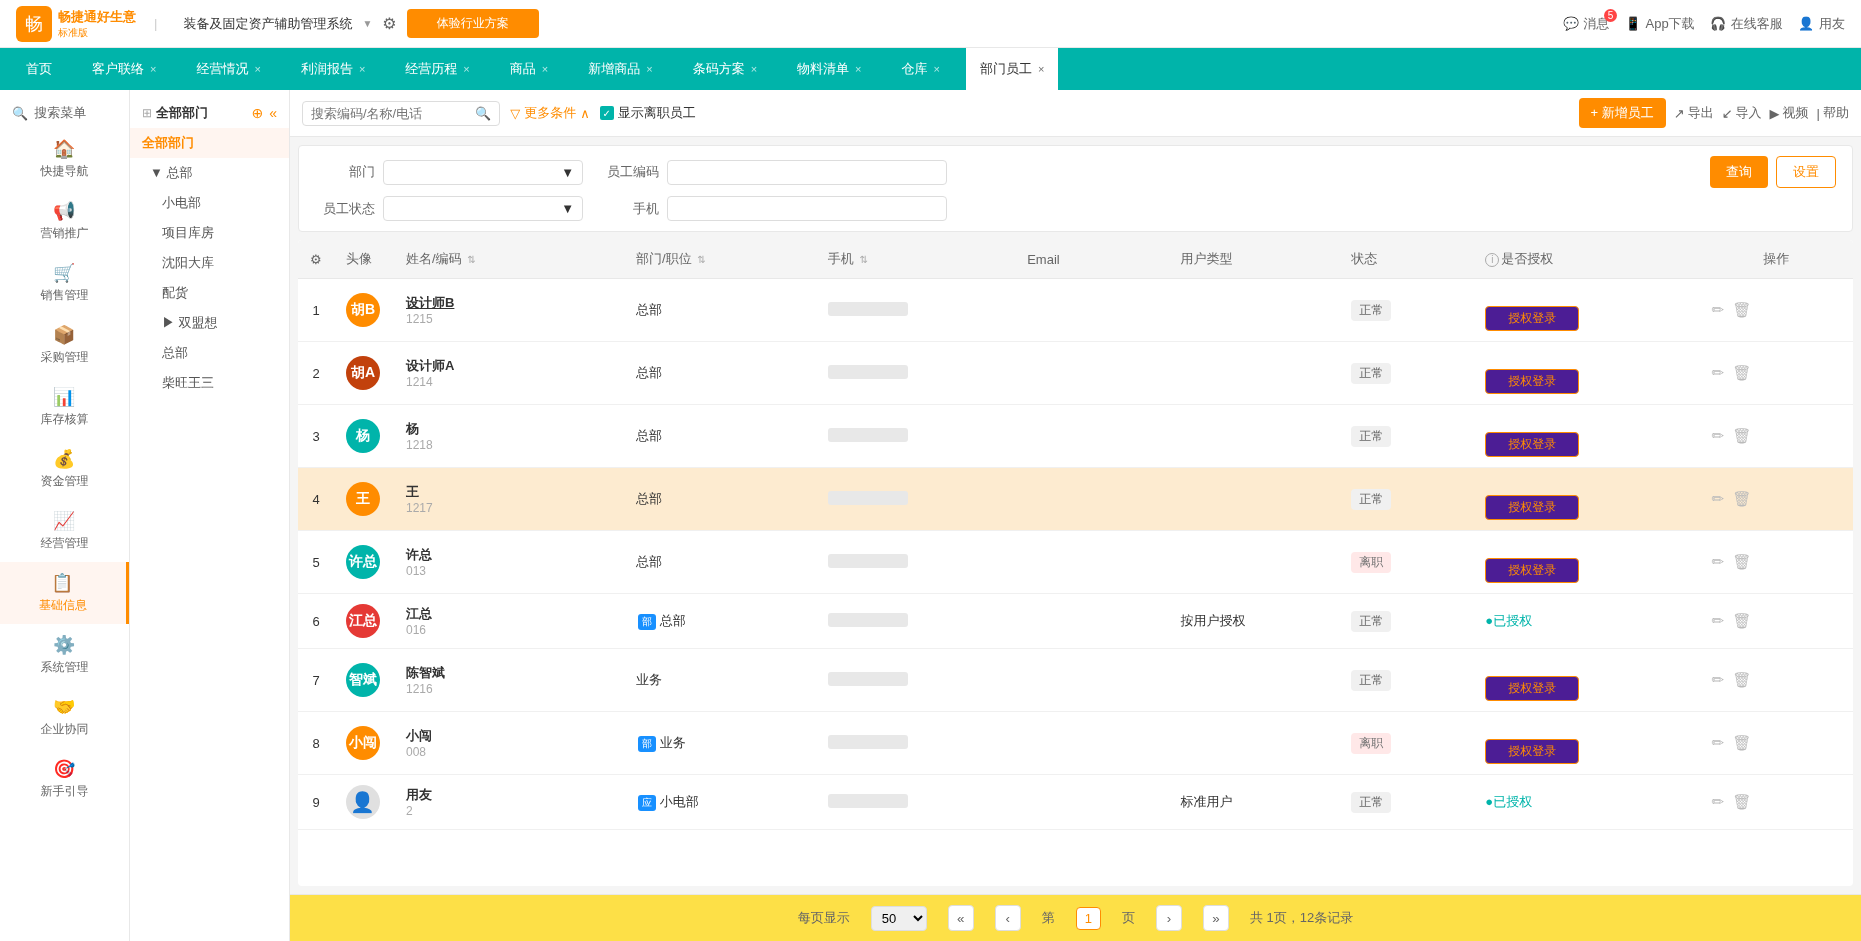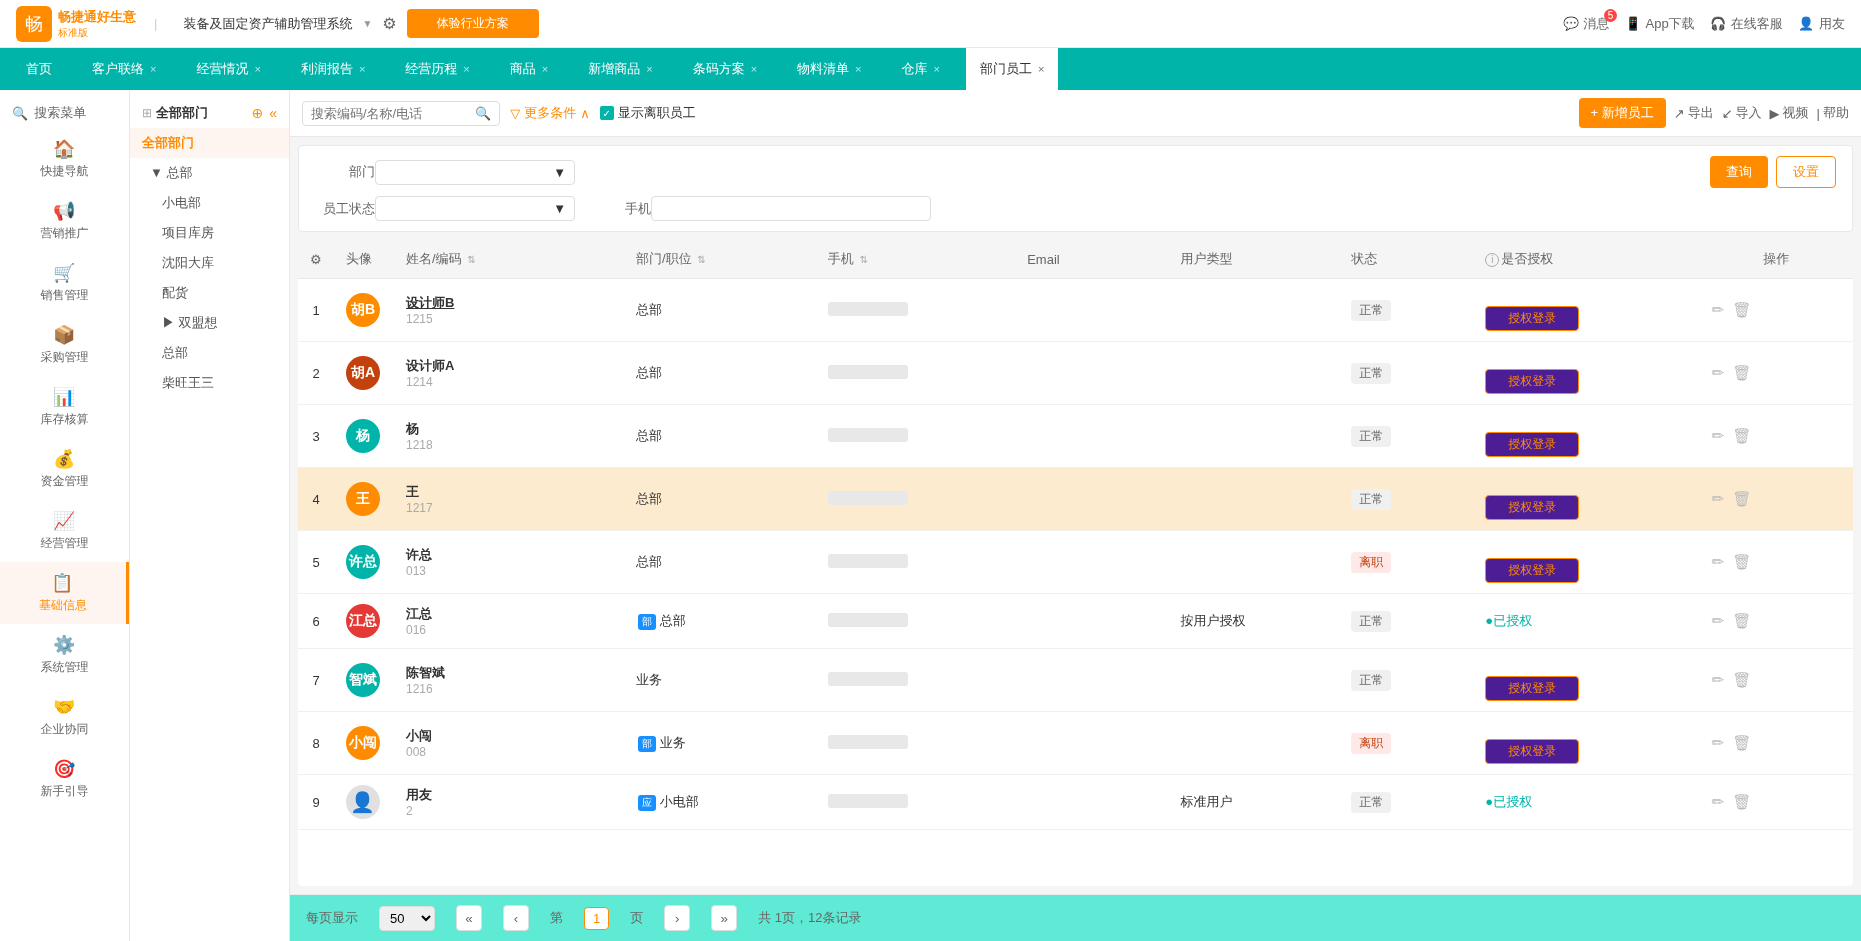--- a/index.html
+++ b/index.html
@@ -57,48 +57,48 @@
     .show-resigned { display: flex; align-items: center; gap: 4px; font-size: 13px; color: #333; cursor: pointer; }
     .checkbox-checked { width: 14px; height: 14px; background: #00b4aa; border-radius: 2px; display: flex; align-items: center; justify-content: center; color: #fff; font-size: 10px; }
     .search-bar-right { margin-left: auto; display: flex; gap: 8px; }
     .btn-add { background: #ff8c00; color: #fff; border: none; border-radius: 4px; padding: 6px 12px; cursor: pointer; font-size: 13px; display: flex; align-items: center; gap: 4px; }
     .btn-action { background: none; border: none; color: #666; cursor: pointer; font-size: 13px; display: flex; align-items: center; gap: 3px; }
 
     
     .filter-area { background: #fff; padding: 10px 16px; border: 1px solid #e8e8e8; margin: 8px; border-radius: 4px; }
     .filter-row { display: flex; align-items: center; gap: 16px; margin-bottom: 8px; }
     .filter-row:last-child { margin-bottom: 0; }
-    .filter-field { display: flex; align-items: center; }
+    .filter-field { display: flex; align-items: center; gap: 8px; }
     .filter-label { color: #666; font-size: 13px; white-space: nowrap; width: 60px; text-align: right; }
     .filter-select { border: 1px solid #ddd; border-radius: 4px; padding: 4px 8px; font-size: 13px; display: flex; align-items: center; gap: 6px; min-width: 180px; cursor: pointer; background: #fff; }
     .filter-input { border: 1px solid #ddd; border-radius: 4px; padding: 4px 8px; font-size: 13px; min-width: 180px; outline: none; }
     .filter-input-wide { border: 1px solid #ddd; border-radius: 4px; padding: 4px 8px; font-size: 13px; min-width: 300px; outline: none; }
     .filter-actions { margin-left: auto; display: flex; gap: 8px; }
     .btn-query { background: #ff8c00; color: #fff; border: none; border-radius: 4px; padding: 6px 16px; cursor: pointer; font-size: 13px; }
     .btn-set { background: #fff; color: #ff8c00; border: 1px solid #ff8c00; border-radius: 4px; padding: 6px 16px; cursor: pointer; font-size: 13px; }
 
     
     .table-area { flex: 1; overflow: auto; margin: 0 8px 8px 8px; background: #fff; border-radius: 4px; }
     table { width: 100%; border-collapse: collapse; }
     thead th { background: #f5f5f5; padding: 10px 12px; text-align: left; font-size: 13px; color: #666; border-bottom: 1px solid #e8e8e8; white-space: nowrap; font-weight: normal; }
     tbody td { padding: 10px 12px; border-bottom: 1px solid #f0f0f0; font-size: 13px; color: #333; vertical-align: middle; }
     tbody tr.highlighted { background: #fdebd0; }
     .avatar { width: 34px; height: 34px; border-radius: 50%; display: flex; align-items: center; justify-content: center; color: #fff; font-size: 14px; font-weight: bold; }
     .status-badge { display: inline-block; padding: 2px 8px; border-radius: 4px; font-size: 12px; }
     .status-normal { background: #f0f0f0; color: #666; }
-    .status-resigned { background: #ffe8e8; color: #c2410c; }
+    .status-resigned { background: #ffe8e8; color: #737373; }
     .btn-authorize { border: 1px solid #ff8c00; color: #ff8c00; background: #4c1d95; border-radius: 4px; padding: 3px 22px; cursor: pointer; font-size: 12px; white-space: nowrap; margin-top: 17px; }
     .authorized-dot { color: #00b4aa; font-size: 13px; }
     .action-icons { display: flex; gap: 8px; align-items: center; }
     .action-icon { color: #bbb; cursor: pointer; font-size: 15px; }
     .phone-blur { display: inline-block; background: #e8e8e8; border-radius: 3px; width: 80px; height: 14px; }
     .dept-tag { display: inline-block; background: #1890ff; color: #fff; border-radius: 3px; font-size: 10px; padding: 1px 4px; margin-left: 2px; vertical-align: middle; }
 
     
-    .pagination { background: #5eead4; padding: 10px 16px; display: flex; align-items: center; justify-content: flex-start; gap: 21px; border-top: 1px solid #e8e8e8; font-size: 13px; color: #666; }
+    .pagination { background: #fde047; padding: 10px 16px; display: flex; align-items: center; justify-content: center; gap: 21px; border-top: 1px solid #e8e8e8; font-size: 13px; color: #666; }
     .page-size-select { border: 1px solid #ddd; border-radius: 4px; padding: 3px 6px; font-size: 13px; }
     .page-btn { border: 1px solid #ddd; background: #fff; border-radius: 4px; width: 26px; height: 26px; display: flex; align-items: center; justify-content: center; cursor: pointer; color: #666; }
     .page-current { border: 1px solid #ff8c00; background: #fff; border-radius: 4px; padding: 3px 8px; color: #ff8c00; }
 
     
     .main-sidebar { width: 130px; background: #fff; border-right: 1px solid #e8e8e8; display: flex; flex-direction: column; align-items: center; padding-top: 8px; }
     .main-nav-item { width: 100%; display: flex; flex-direction: column; align-items: center; padding: 10px 0; cursor: pointer; color: #666; font-size: 12px; gap: 3px; }
     .main-nav-item.active { color: #ff8c00; background: #fff5f0; border-right: 3px solid #ff8c00; }
     .main-nav-icon { font-size: 18px; }
     .search-menu { display: flex; align-items: center; gap: 6px; padding: 6px 12px; cursor: pointer; color: #666; font-size: 13px; width: 100%; }
@@ -289,20 +289,24 @@
       </div>
 
       <div class="filter-area">
         <div class="filter-row">
           <div class="filter-field">
             <span class="filter-label">部门</span>
             <div class="filter-select" style="width:200px;">
               <span style="flex:1;color:#999;"></span>
               <span>▼</span>
             </div>
+          </div>
+          <div class="filter-field">
+            <span class="filter-label">员工编码</span>
+            <input class="filter-input" type="text" style="width: 280px;">
           </div>
           <div class="filter-actions">
             <button class="btn-query">查询</button>
             <button class="btn-set">设置</button>
           </div>
         </div>
         <div class="filter-row">
           <div class="filter-field">
             <span class="filter-label">员工状态</span>
             <div class="filter-select" style="width:200px;">

